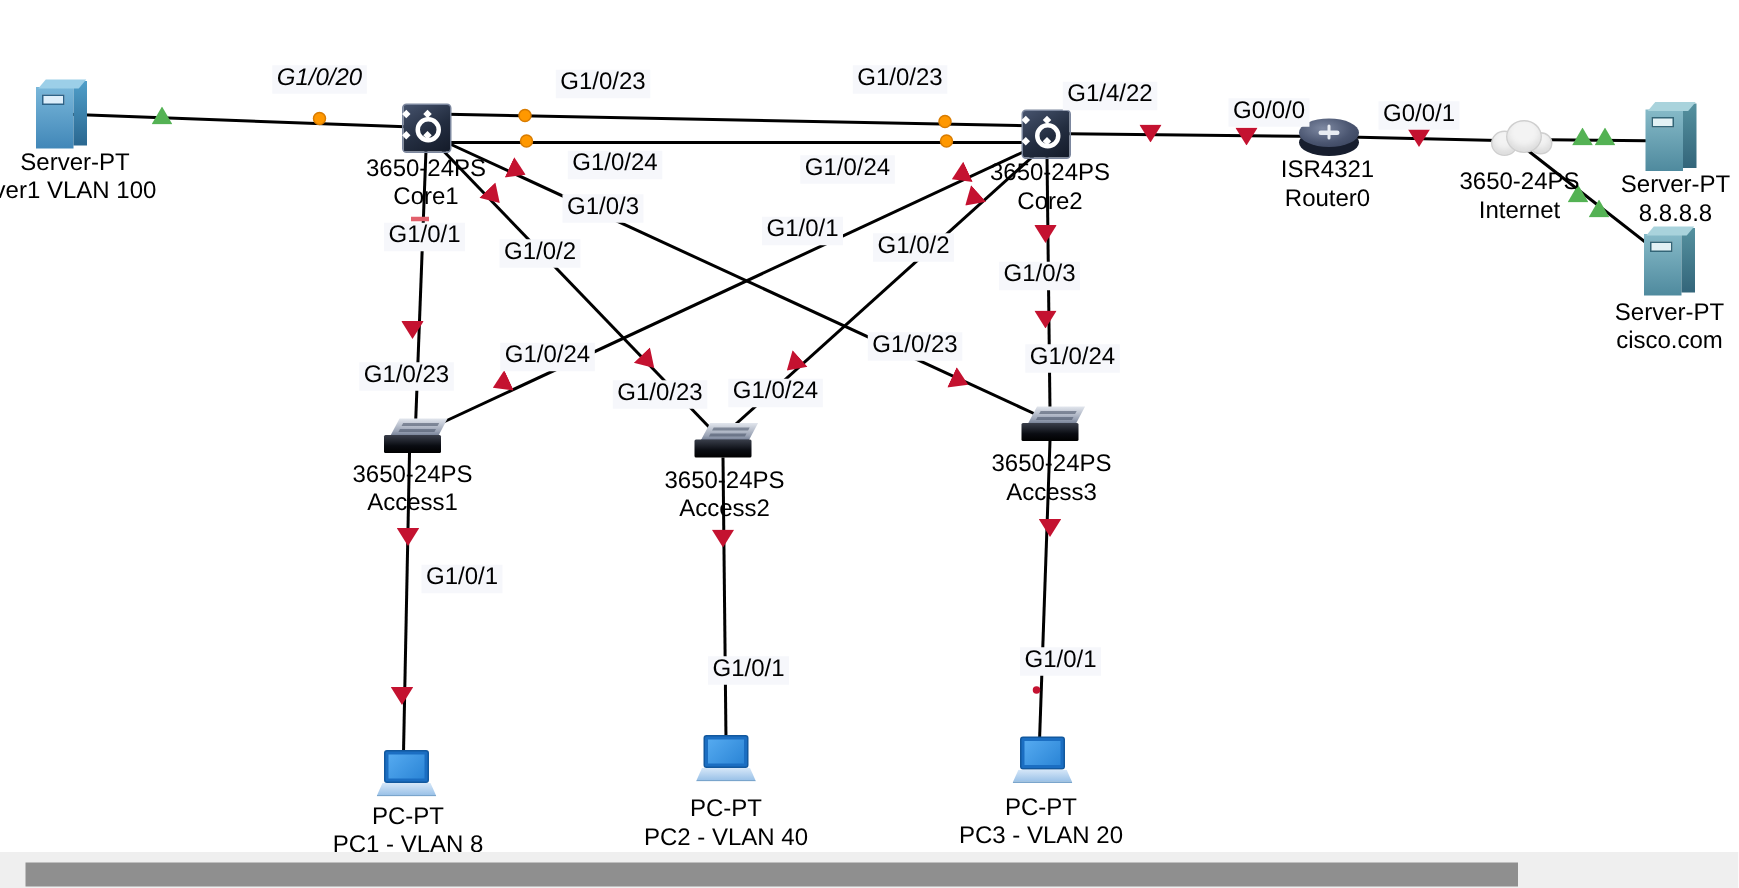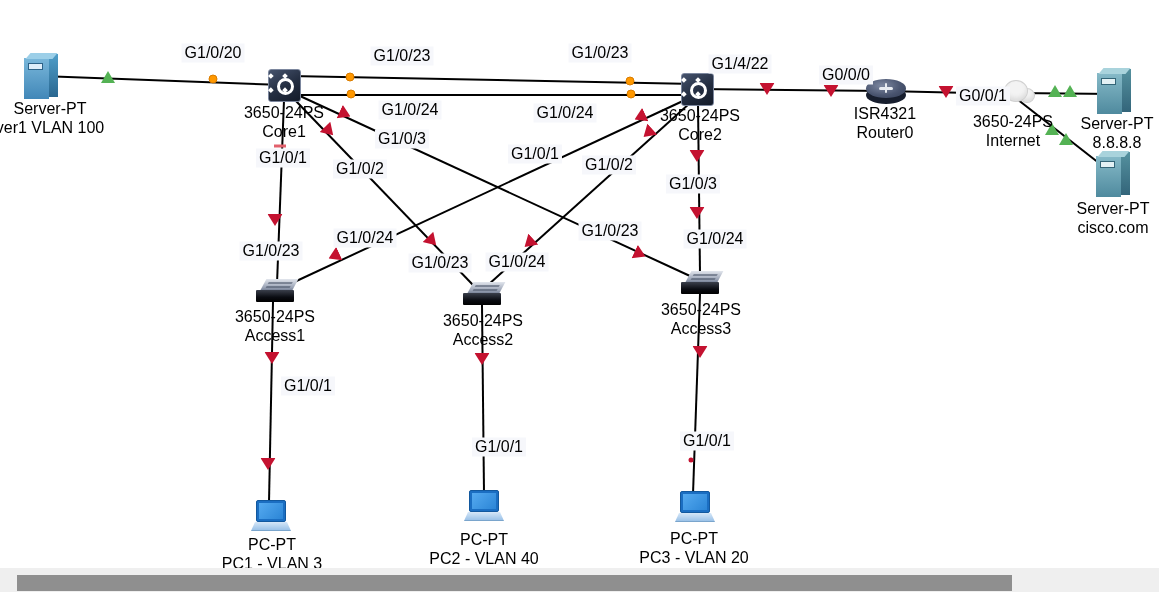--- a/index.html
+++ b/index.html
@@ -298,21 +298,21 @@
       <div>Access3</div>
     </div>
     <div class="dev dev--pc" style="left: 251px; top: 500px; width: 40px; height: 34px;">
       <div class="icon icon-pc">
         <div class="pc-screen"></div>
         <div class="pc-base"></div>
       </div>
     </div>
     <div class="dev-label" style="left: 272px; top: 535px;">
       <div>PC-PT</div>
-      <div>PC1 - VLAN 3</div>
+      <div>PC1 - VLAN 8</div>
     </div>
     <div class="dev dev--pc" style="left: 464px; top: 490px; width: 40px; height: 34px;">
       <div class="icon icon-pc">
         <div class="pc-screen"></div>
         <div class="pc-base"></div>
       </div>
     </div>
     <div class="dev-label" style="left: 484px; top: 530px;">
       <div>PC-PT</div>
       <div>PC2 - VLAN 40</div>
@@ -320,28 +320,28 @@
     <div class="dev dev--pc" style="left: 675px; top: 491px; width: 40px; height: 34px;">
       <div class="icon icon-pc">
         <div class="pc-screen"></div>
         <div class="pc-base"></div>
       </div>
     </div>
     <div class="dev-label" style="left: 694px; top: 529px;">
       <div>PC-PT</div>
       <div>PC3 - VLAN 20</div>
     </div>
-    <div class="port-label" style="left: 213px; top: 53px;">G1/0/20</div>
+    <div class="port-label" style="left: 213px; top: 53px; font-style: italic;">G1/0/20</div>
     <div class="port-label" style="left: 402px; top: 56px;">G1/0/23</div>
     <div class="port-label" style="left: 600px; top: 53px;">G1/0/23</div>
     <div class="port-label" style="left: 410px; top: 110px;">G1/0/24</div>
     <div class="port-label" style="left: 565px; top: 113px;">G1/0/24</div>
     <div class="port-label" style="left: 740px; top: 64px;">G1/4/22</div>
     <div class="port-label" style="left: 846px; top: 75px;">G0/0/0</div>
-    <div class="port-label" style="left: 983px; top: 77px; margin-top: 19px;">G0/0/1</div>
+    <div class="port-label" style="left: 946px; top: 77px;">G0/0/1</div>
     <div class="port-label" style="left: 283px; top: 158px;">G1/0/1</div>
     <div class="port-label" style="left: 360px; top: 169px;">G1/0/2</div>
     <div class="port-label" style="left: 402px; top: 139px;">G1/0/3</div>
     <div class="port-label" style="left: 535px; top: 154px;">G1/0/1</div>
     <div class="port-label" style="left: 609px; top: 165px;">G1/0/2</div>
     <div class="port-label" style="left: 693px; top: 184px;">G1/0/3</div>
     <div class="port-label" style="left: 271px; top: 251px;">G1/0/23</div>
     <div class="port-label" style="left: 365px; top: 238px;">G1/0/24</div>
     <div class="port-label" style="left: 440px; top: 263px;">G1/0/23</div>
     <div class="port-label" style="left: 517px; top: 262px;">G1/0/24</div>

